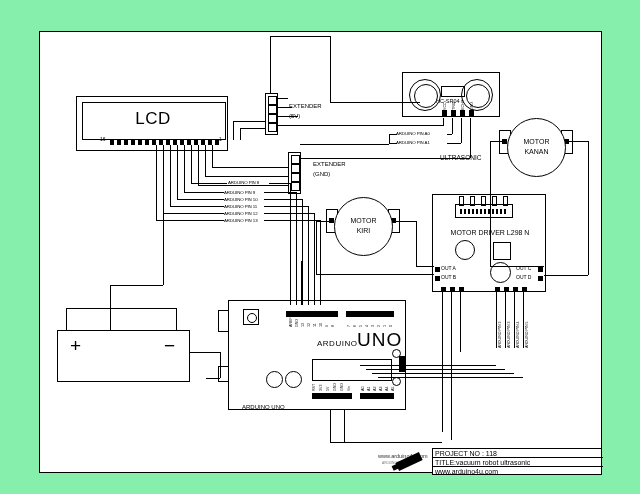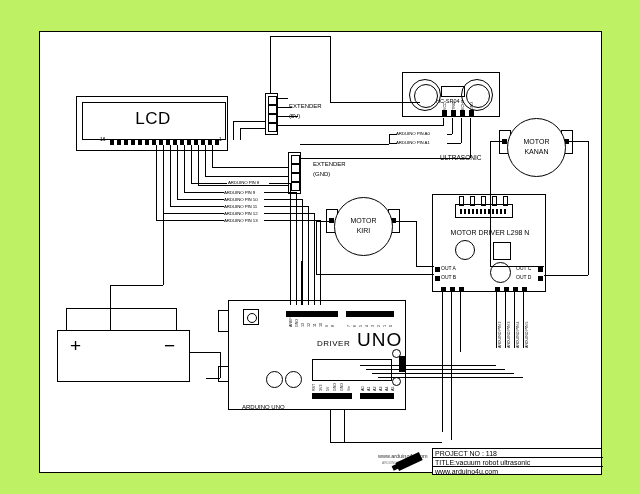--- a/index.html
+++ b/index.html
@@ -1,18 +1,18 @@
 <!DOCTYPE html>
 <html><head>
 <meta charset="utf-8">
 <style>
   html,body{margin:0;padding:0;background:#ffffff;}
   body{width:640px;height:494px;overflow:hidden;
        font-family:"Liberation Sans", sans-serif;color:#000;}
-  #stage{position:relative;width:640px;height:494px;background:#bef264;}
+  #stage{position:relative;width:640px;height:494px;background:#86efac;}
 
   .box{position:absolute;box-sizing:border-box;border:1px solid #000;background:#fff;}
   .line{position:absolute;background:#000;}
   .hl{height:1px;}
   .vl{width:1px;}
   .lbl{position:absolute;white-space:nowrap;line-height:1;}
   .pin{position:absolute;background:#000;}
 
   
   #frame{left:39px;top:31px;width:563px;height:442px;border:1px solid #000;}
@@ -226,21 +226,21 @@
   <div class="tinyv" style="left:508px;top:348px;">ARDUINO PIN 3</div>
   <div class="tinyv" style="left:517px;top:348px;">ARDUINO PIN 4</div>
   <div class="tinyv" style="left:526px;top:348px;">ARDUINO PIN 5</div>
 
   <div class="box" id="uno-usb"></div>
   <div class="box" id="uno-jack"></div>
   <div class="box" id="uno">
     <div id="uno-reset">
       <div id="uno-reset2"></div>
     </div>
-    <div id="uno-word">DRIVER</div>
+    <div id="uno-word">ARDUINO</div>
     <div id="uno-big">UNO</div>
     <div id="uno-chip"></div>
     <div class="uno-cap" style="left:37px;top:70px;"></div>
     <div class="uno-cap" style="left:56px;top:70px;"></div>
     <div id="uno-ic"></div>
     <div class="uno-hole" style="left:163px;top:48px;"></div>
     <div class="uno-hole" style="left:163px;top:76px;"></div>
 
     <div class="hdr" style="left:57px;top:10px;width:52px;"></div>
 

